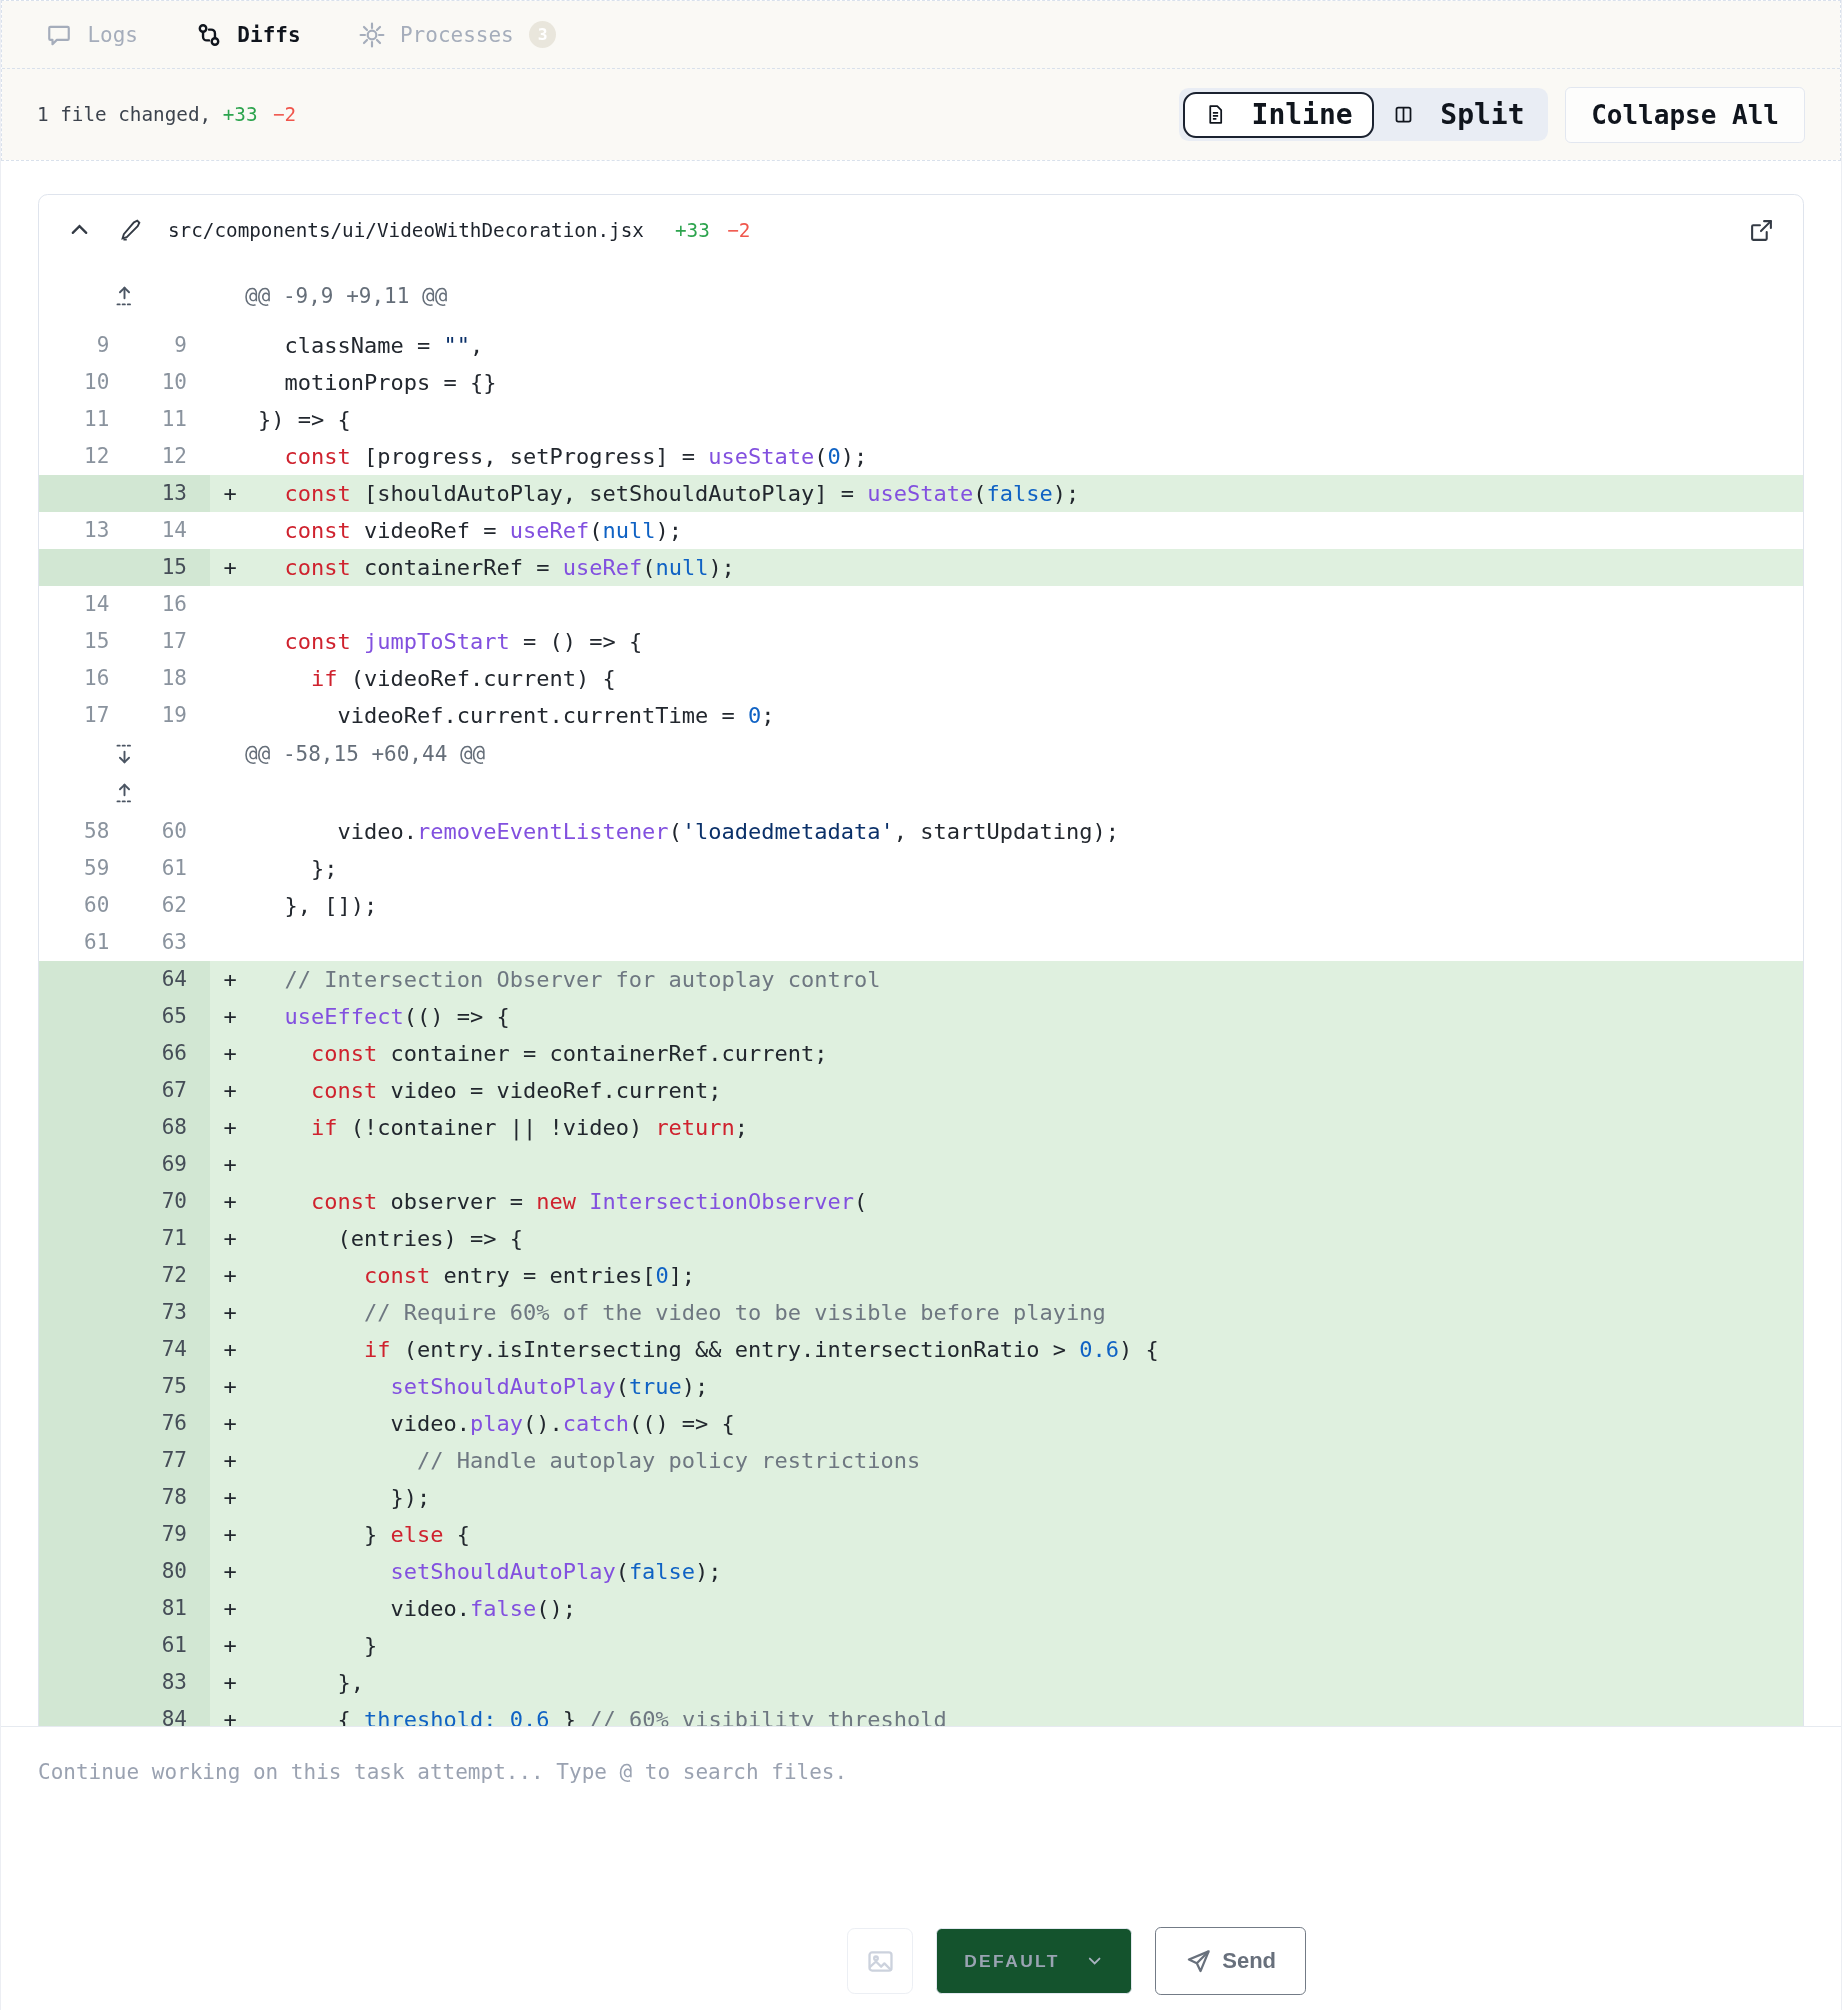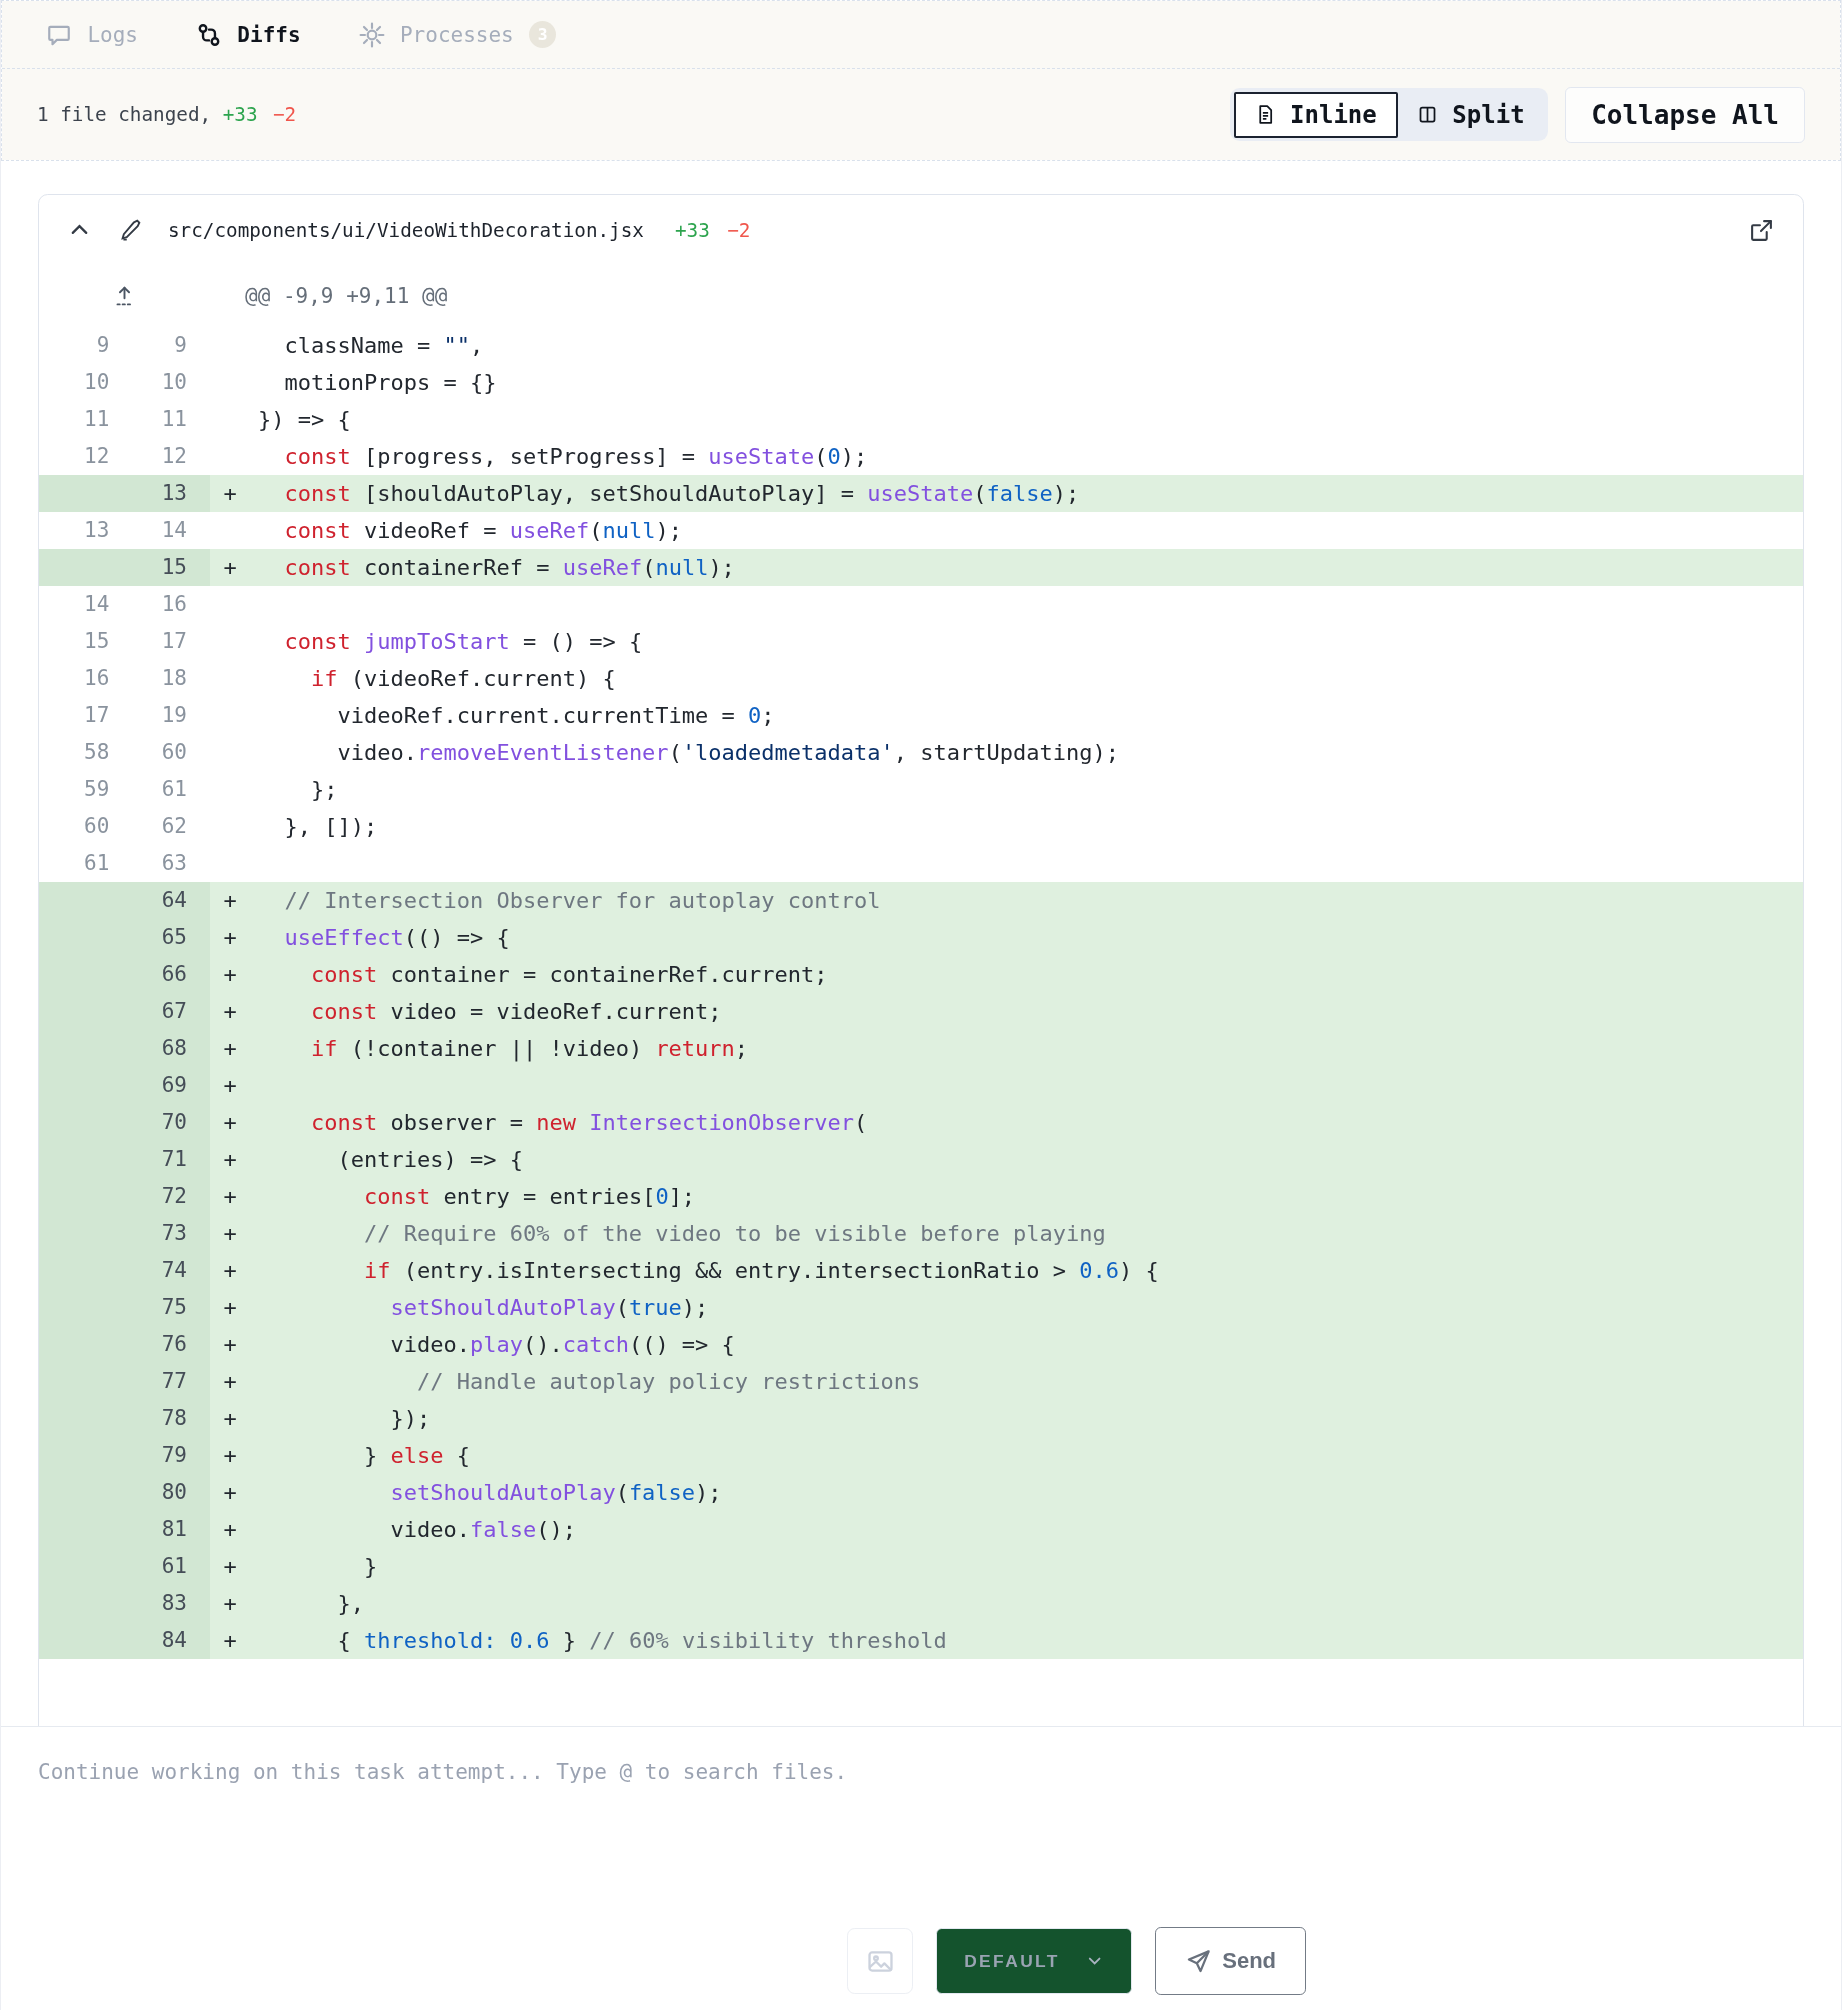--- a/index.html
+++ b/index.html
@@ -20,22 +20,22 @@
   .tab.active { color:#10151d; font-weight:bold; }
   .badge { min-width:27px; height:27px; border-radius:13.5px; background:#e9e6dc; color:#ffffff;
            font-size:16.4px; font-weight:bold; display:flex; align-items:center; justify-content:center; }
 
   .summary { height:91px; background:#faf9f5; display:flex; align-items:center;
              padding:0 35px; font-size:19.3px; color:#3c434d; }
   .sum-add { color:#2da44e; margin-left:11.6px; }
   .sum-del { color:#f0564c; margin-left:15.4px; }
   .sumright { margin-left:auto; display:flex; align-items:center; gap:17.4px; }
   .seg { background:#e9edf4; border-radius:9.7px; padding:3.9px; display:flex; align-items:center; }
-  .segbtn { display:flex; align-items:center; gap:14px; padding:0 19.3px; height:46px; border-radius:2px;
-            font-weight:bold; font-size:24px; color:#10151d; cursor:pointer; font-family:inherit;
+  .segbtn { display:flex; align-items:center; gap:26px; padding:0 19.3px; height:46px; border-radius:13px;
+            font-weight:bold; font-size:28px; color:#10151d; cursor:pointer; font-family:inherit;
             background:transparent; border:none; }
   .segbtn.active { background:#fff; border:2.4px solid #1b2230; }
   .segbtn svg { width:21px; height:21px; }
   .collapsebtn { height:56px; padding:0 25px; background:#fdfdfc; border:1.4px solid #e2e7f0;
                  border-radius:5.8px; font-weight:bold; font-size:26px; color:#10151d;
                  font-family:inherit; cursor:pointer; }
 
   
   .main { flex:1; overflow:hidden; padding:33px 37px 0; background:#fff; }
   .card { border:1.4px solid #dfe4ed; border-radius:9.7px; overflow:hidden;
@@ -240,20 +240,41 @@
             <span class="nn">18</span>
             <span class="mk"></span>
             <span class="code"><span class="t-pl">    </span><span class="t-k">if</span><span class="t-pl"> (videoRef.current) {</span></span>
           </div>
           <div class="row">
             <span class="on">17</span>
             <span class="nn">19</span>
             <span class="mk"></span>
             <span class="code"><span class="t-pl">      videoRef.current.currentTime = </span><span class="t-num">0</span><span class="t-pl">;</span></span>
           </div>
+          <div class="hboth">
+            <div class="hsub">
+              <div class="hgut">
+                <svg class="xicon" width="21" height="25" viewBox="0 0 24 28" fill="none" stroke="currentColor" stroke-width="2.2" stroke-linecap="round">
+                  <path d="M4 5h16" stroke-dasharray="2.5 3.4"></path>
+                  <path d="M12 12v12"></path>
+                  <path d="M6.8 18.8L12 24l5.2-5.2"></path>
+                </svg>
+              </div>
+              <div class="htext">@@ -58,15 +60,44 @@</div>
+            </div>
+            <div class="hsub">
+              <div class="hgut">
+                <svg class="xicon" width="21" height="25" viewBox="0 0 24 28" fill="none" stroke="currentColor" stroke-width="2.2" stroke-linecap="round">
+                  <path d="M12 16V4"></path>
+                  <path d="M6.8 9.2L12 4l5.2 5.2"></path>
+                  <path d="M4 23h16" stroke-dasharray="2.5 3.4"></path>
+                </svg>
+              </div>
+            </div>
+          </div>
           <div class="row">
             <span class="on">58</span>
             <span class="nn">60</span>
             <span class="mk"></span>
             <span class="code"><span class="t-pl">      video.</span><span class="t-fn">removeEventListener</span><span class="t-pl">(</span><span class="t-str">'loadedmetadata'</span><span class="t-pl">, startUpdating);</span></span>
           </div>
           <div class="row">
             <span class="on">59</span>
             <span class="nn">61</span>
             <span class="mk"></span>

